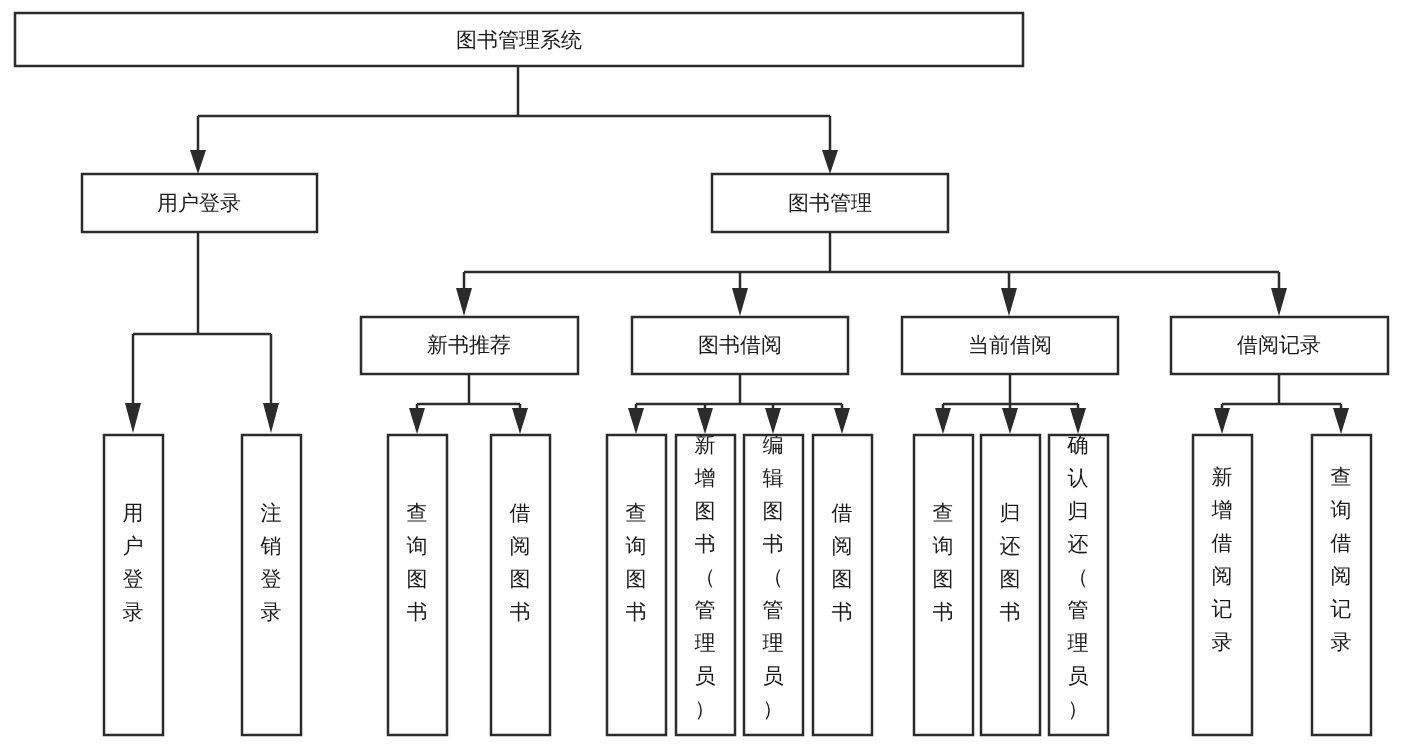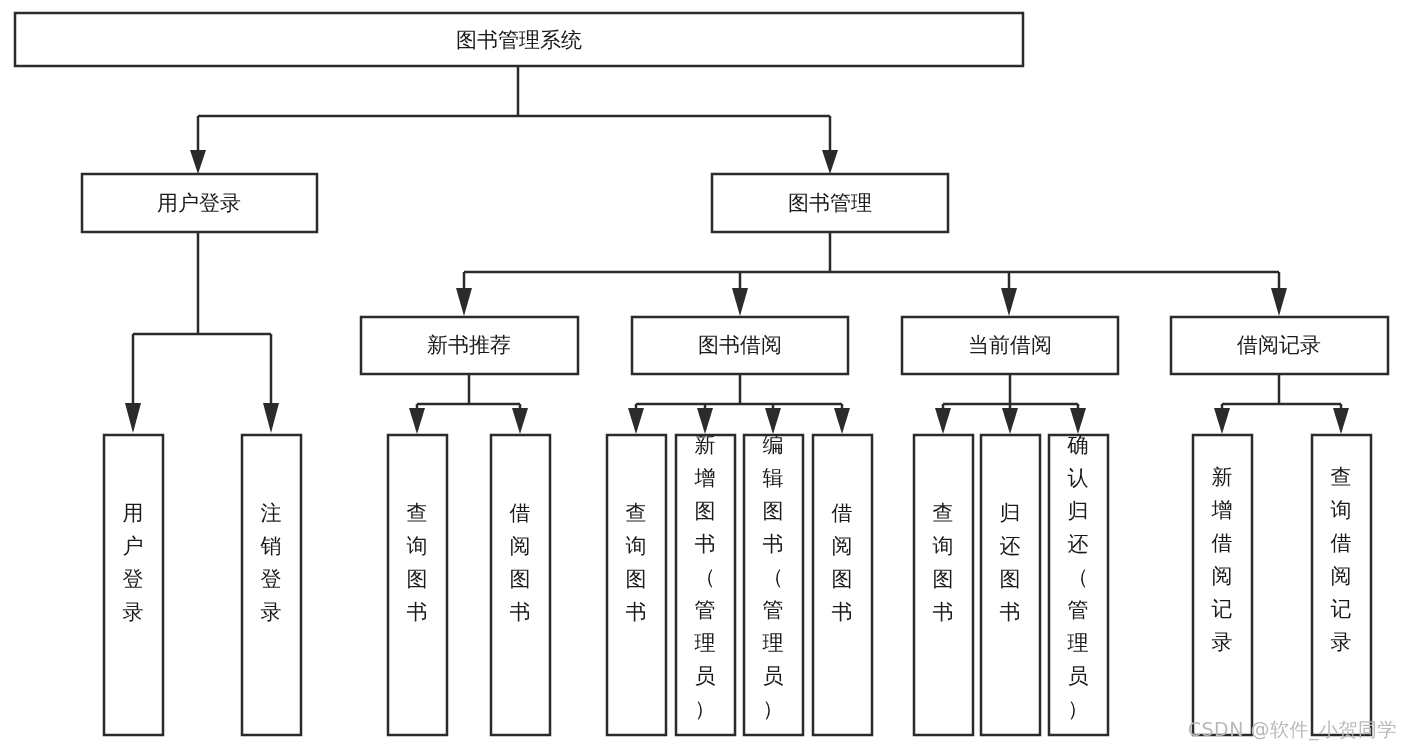--- a/index.html
+++ b/index.html
@@ -220,14 +220,13 @@
     <g>
       <rect class="node-box" x="1193" y="435" width="59" height="300"></rect>
       <text class="node-label-v" x="1222" y="484"><tspan x="1222" y="484">新</tspan><tspan x="1222" y="517">增</tspan><tspan x="1222" y="550">借</tspan><tspan x="1222" y="583">阅</tspan><tspan x="1222" y="616">记</tspan><tspan x="1222" y="649">录</tspan></text>
     </g>
     <g>
       <rect class="node-box" x="1312" y="435" width="59" height="300"></rect>
       <text class="node-label-v" x="1341" y="484"><tspan x="1341" y="484">查</tspan><tspan x="1341" y="517">询</tspan><tspan x="1341" y="550">借</tspan><tspan x="1341" y="583">阅</tspan><tspan x="1341" y="616">记</tspan><tspan x="1341" y="649">录</tspan></text>
     </g>
   </svg>
 
-  <div class="watermark">CSDN @软件_小贺同学</div>
 </div>
 
 </body></html>

